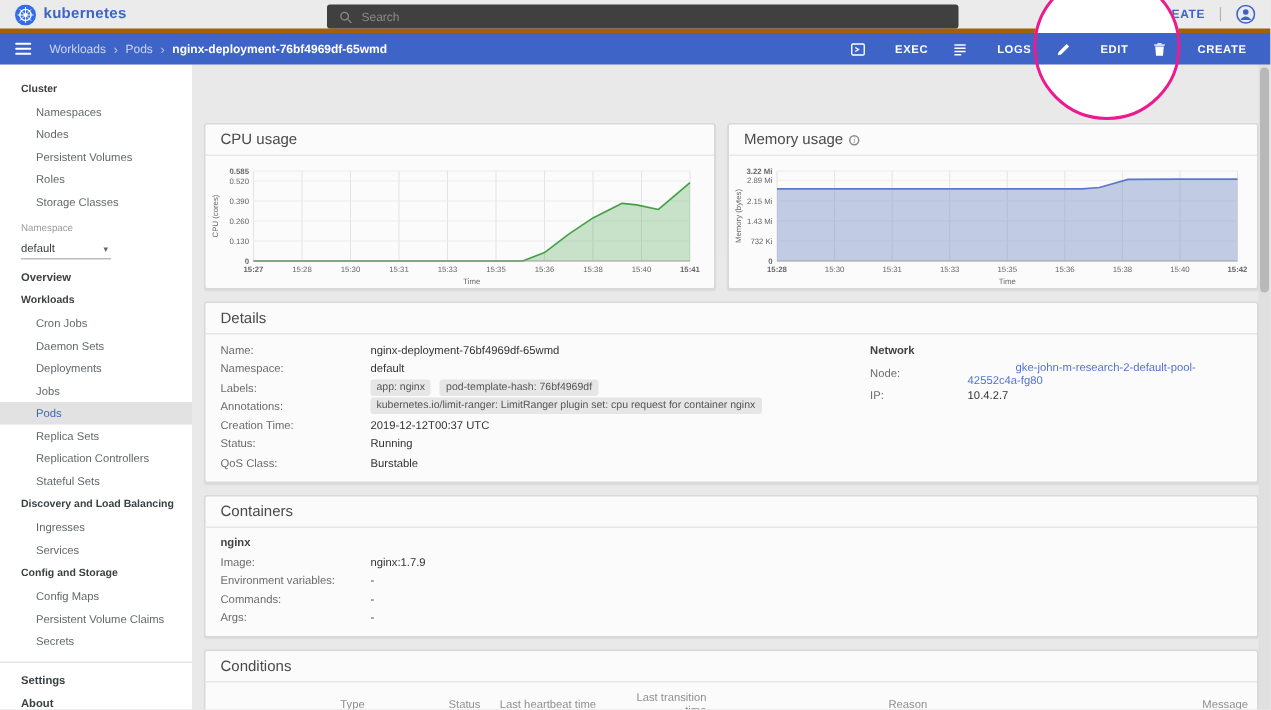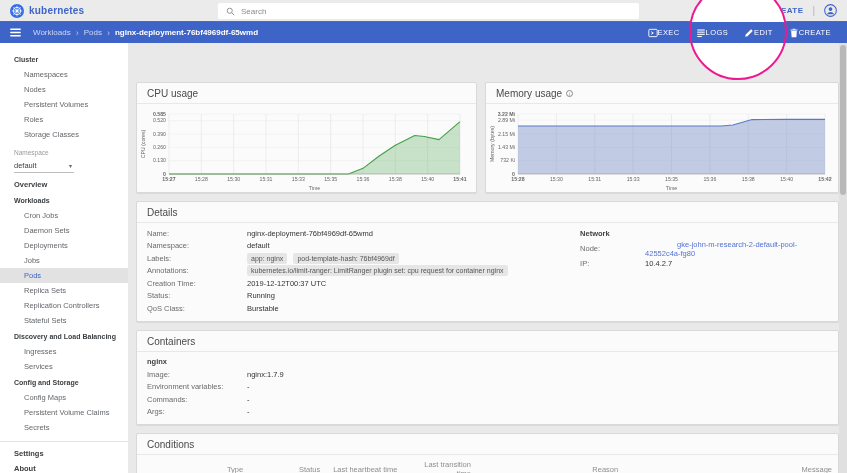--- a/index.html
+++ b/index.html
@@ -1,36 +1,36 @@
 <!DOCTYPE html>
 <html><head>
 <meta charset="utf-8">
 <style>
   * { margin:0; padding:0; box-sizing:border-box; }
   html,body { width:847px; height:473px; overflow:hidden; font-family:"Liberation Sans", sans-serif; background:#e9e9e9; position:relative; }
 
   
-  .topbar { position:relative; height:22px; background:#ebebeb; display:flex; align-items:center; padding:0 10px; z-index:1; border-bottom:1px solid #a16207; }
+  .topbar { position:relative; height:22px; background:#ebebeb; display:flex; align-items:center; padding:0 10px; z-index:1; border-bottom:3px solid #a16207; }
   .brand { display:flex; align-items:center; gap:5px; }
   .brand-name { color:#3e64c8; font-size:10px; font-weight:bold; letter-spacing:.2px; }
-  .search { position:absolute; left:218px; top:3px; width:421px; height:16px; background:#ffffff; border-radius:2px; display:flex; align-items:center; gap:6px; padding:0 8px; }
+  .search { position:absolute; left:218px; top:3px; width:421px; height:16px; background:#404040; border-radius:2px; display:flex; align-items:center; gap:6px; padding:0 8px; }
   .search-ph { color:#8a8a8a; font-size:8px; }
   .top-right { margin-left:auto; display:flex; align-items:center; gap:9px; }
   .create-btn { display:flex; align-items:center; gap:2px; color:#3e64c8; font-size:8px; font-weight:bold; letter-spacing:.4px; cursor:pointer; }
   .plus-glyph { font-size:10px; font-weight:bold; line-height:8px; }
   .top-sep { color:#b5b5b5; font-size:10px; }
 
   
   .toolbar { position:relative; z-index:6; height:21px; background:#3e64c8; display:flex; align-items:center; padding:0 10px; color:#fff; }
   .crumbs { display:flex; align-items:center; margin-left:12px; font-size:8px; }
   .crumb { color:rgba(255,255,255,.72); cursor:pointer; }
   .crumb-sep { color:rgba(255,255,255,.6); margin:0 5px; font-size:9px; }
   .crumb-current { color:#fff; font-weight:bold; }
   .tb-actions { margin-left:auto; display:flex; align-items:center; gap:16px; padding-right:6px; }
-  .tb-btn { display:flex; align-items:center; gap:0; font-size:7.5px; font-weight:normal; letter-spacing:.4px; cursor:pointer; }
+  .tb-btn { display:flex; align-items:center; gap:20px; font-size:7.5px; font-weight:bold; letter-spacing:.4px; cursor:pointer; }
 
   
   .main { position:absolute; top:43px; left:0; right:0; bottom:0; display:flex; }
   .sidebar { width:128px; background:#ffffff; padding-top:8px; flex:none; overflow:hidden; }
   .content { flex:1; background:#e9e9e9; padding:9px 8px 0 8px; overflow:hidden; }
 
   
   .s-header { padding:5px 0 4px 14px; font-size:7px; font-weight:bold; color:#3c4043; white-space:nowrap; }
   .s-item { padding:3px 0 3px 24px; font-size:7.5px; color:#63676b; white-space:nowrap; cursor:pointer; }
   .s-item.top { padding-left:14px; color:#3c4043; font-weight:bold; font-size:7.5px; }

